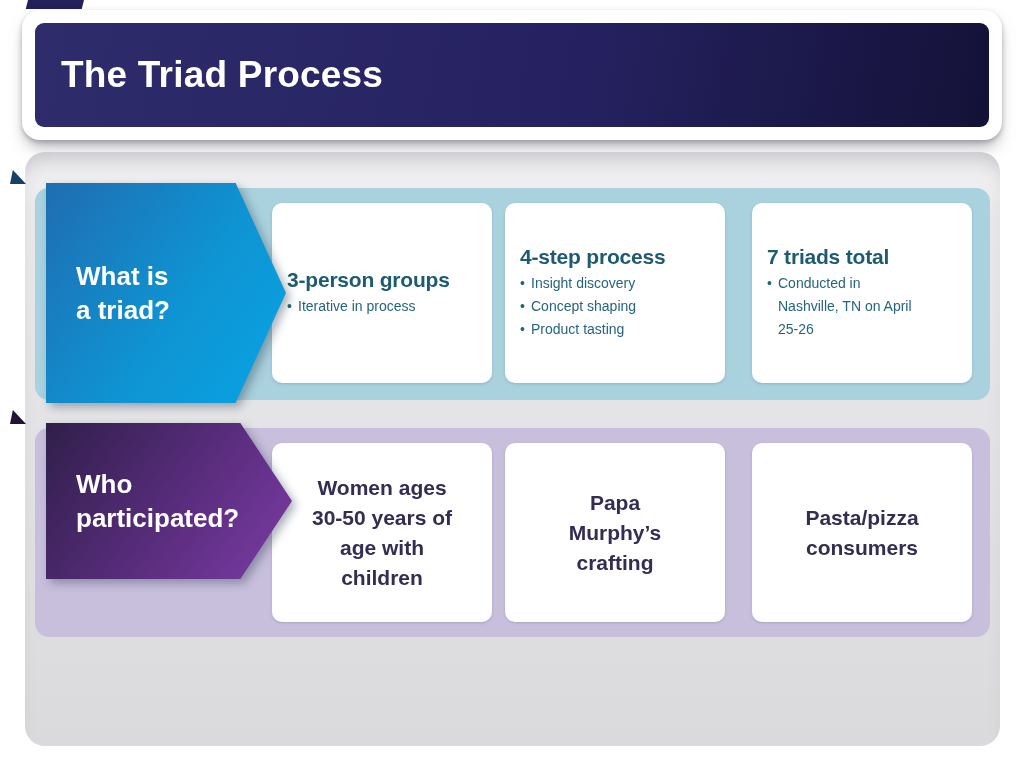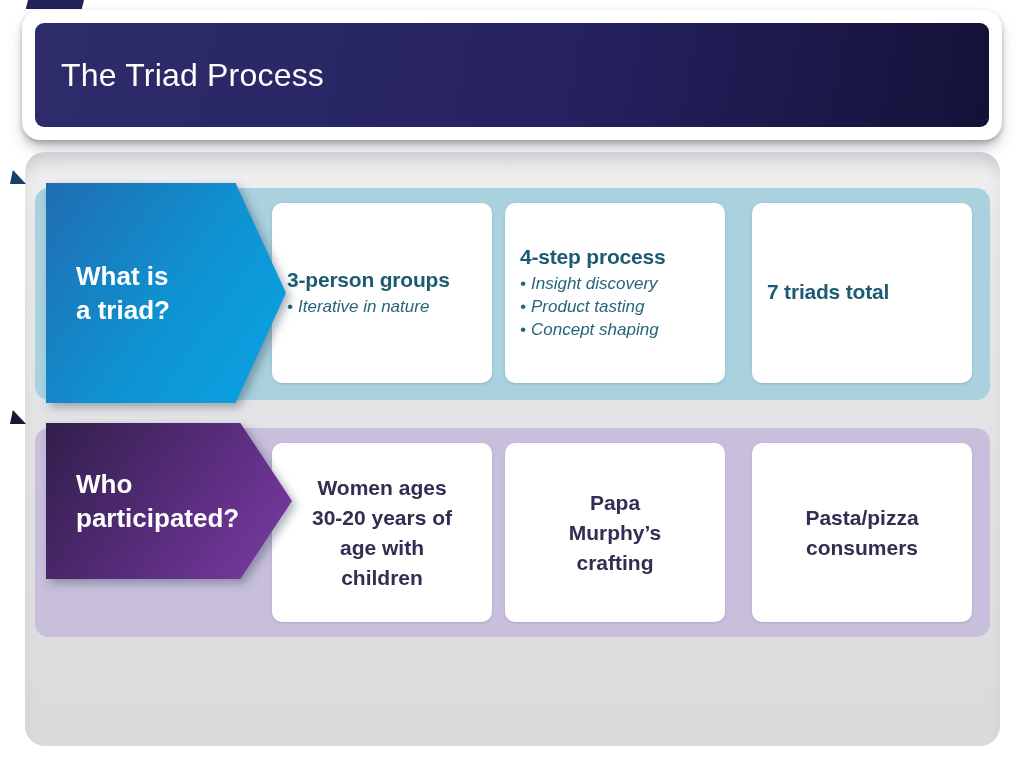--- a/index.html
+++ b/index.html
@@ -19,21 +19,21 @@
     background:#ffffff;border-radius:18px;
     box-shadow:0 10px 16px -4px rgba(105,105,118,0.55), 0 2px 5px rgba(0,0,0,0.25);
   }
   .header-bar{
     position:absolute;left:13px;top:13px;right:13px;bottom:13px;
     background:linear-gradient(100deg,#2e2c6a 0%,#262262 55%,#141138 100%);
     border-radius:9px;
   }
   .header-title{
     position:absolute;left:26px;top:50%;transform:translateY(-50%);
-    color:#ffffff;font-size:32px;font-weight:400;letter-spacing:0.2px;
+    color:#ffffff;font-size:37px;font-weight:700;letter-spacing:0.2px;
     white-space:nowrap;
   }
   
   .panel{
     position:absolute;left:25px;top:152px;width:975px;height:594px;
     border-radius:20px;
     background:linear-gradient(180deg,#f5f5f6 0%,#e9e9eb 10%,#e2e2e4 55%,#dadadc 100%);
     box-shadow:inset 0 20px 22px -14px rgba(110,110,122,0.40);
   }
   
@@ -69,21 +69,21 @@
   }
   .row1 .card{height:180px;top:203px;padding:0 10px 0 15px;}
   .row2 .card{height:179px;top:443px;padding:0 24px;align-items:center;}
   .card.c1{left:272px;} .card.c2{left:505px;} .card.c3{left:752px;}
   .card-heading{
     color:#1c5b72;font-size:21px;font-weight:bold;margin:0 0 3px 0;letter-spacing:-0.2px;
   }
   ul.bullets{list-style:none;margin:0;padding:0;}
   ul.bullets li{
     position:relative;padding-left:11px;color:#25647b;
-    font-size:17px;line-height:23px;white-space:pre-line;font-style:italic;
+    font-size:14px;line-height:23px;white-space:pre-line;
   }
   ul.bullets li::before{content:"\2022";position:absolute;left:0;top:0;}
   .card-center-text{
     color:#332d52;font-size:21px;font-weight:bold;line-height:30px;
     text-align:center;white-space:pre-line;
   }
 </style>
 </head>
 <body>
 
@@ -96,50 +96,55 @@
 </div>
 
 <div class="panel"></div>
 
 <div class="band band-blue"></div>
 
 <div class="row1">
   <div class="card c1">
     <div class="card-heading">3-person groups</div>
     <ul class="bullets">
-      <li>Iterative in nature</li>
+      <li>Iterative in process</li>
     </ul>
   </div>
   <div class="card c2">
     <div class="card-heading">4-step process</div>
     <ul class="bullets">
       <li>Insight discovery</li>
+      <li>Concept shaping</li>
       <li>Product tasting</li>
-      <li>Concept shaping</li>
     </ul>
   </div>
   <div class="card c3">
     <div class="card-heading">7 triads total</div>
+    <ul class="bullets">
+      <li>Conducted in
+Nashville, TN on April
+25-26</li>
+    </ul>
   </div>
 </div>
 
 <div class="fold fold-blue"></div>
 <div class="arrow-wrap blue">
   <div class="arrow blue">
     <div class="arrow-label">What is
 a triad?</div>
   </div>
 </div>
 
 <div class="band band-purple"></div>
 
 <div class="row2">
   <div class="card c1">
     <div class="card-center-text">Women ages
-30-20 years of
+30-50 years of
 age with
 children</div>
   </div>
   <div class="card c2">
     <div class="card-center-text">Papa
 Murphy’s
 crafting</div>
   </div>
   <div class="card c3">
     <div class="card-center-text">Pasta/pizza

